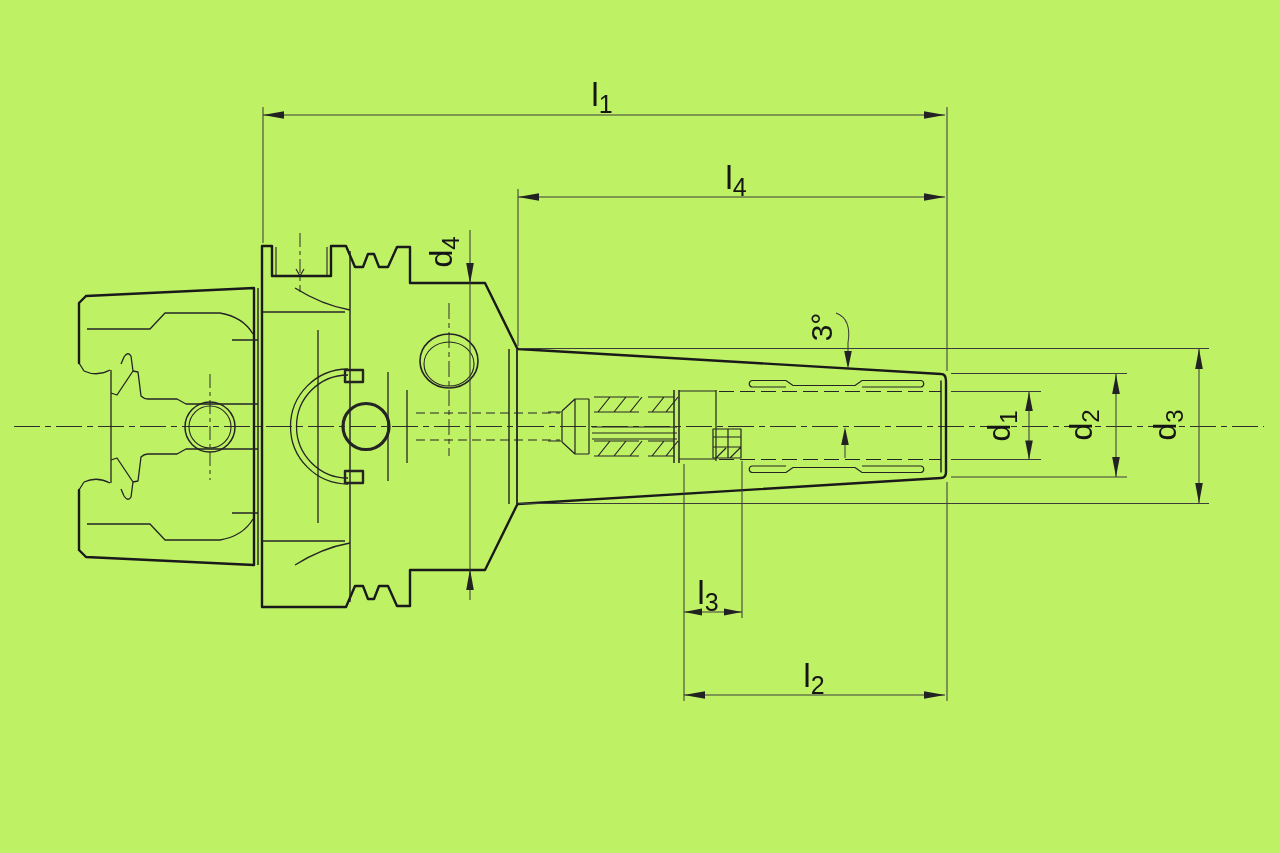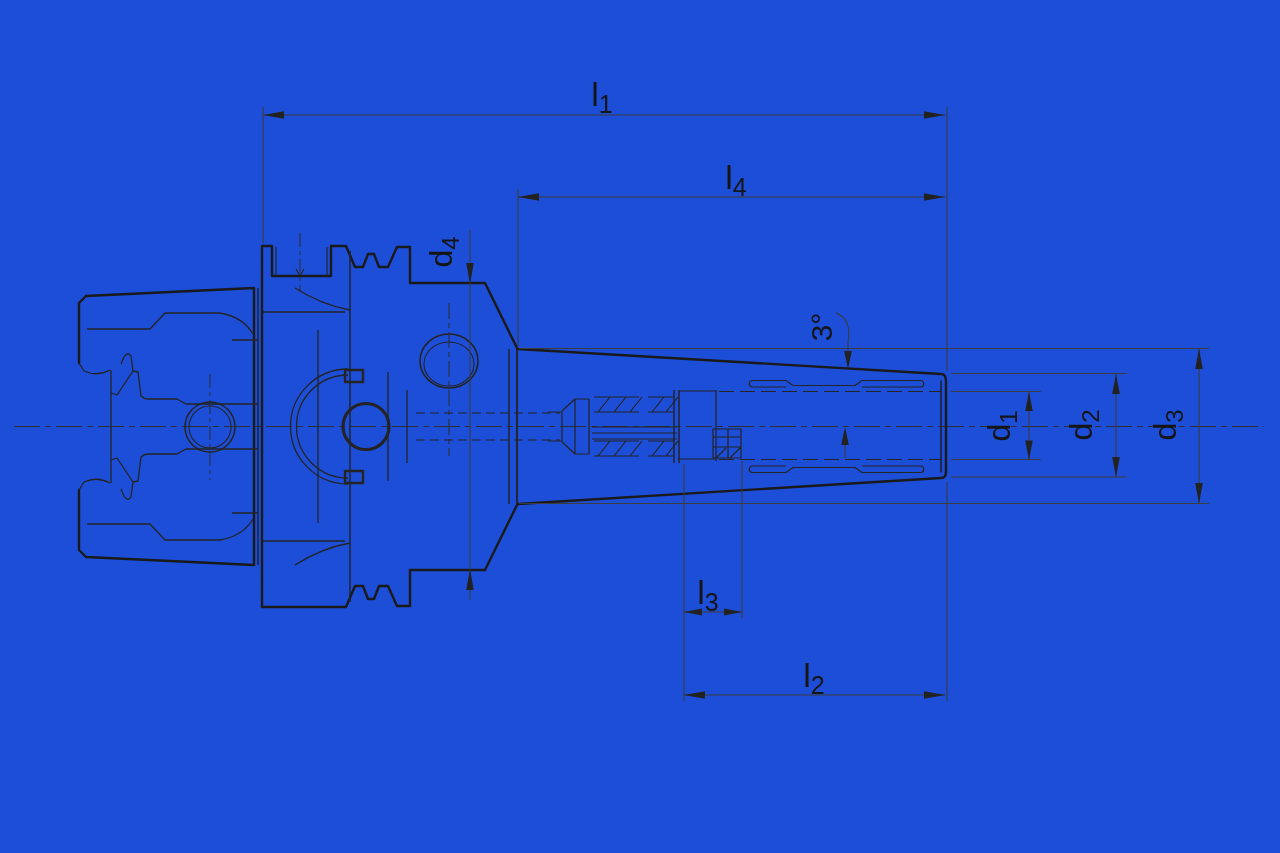--- a/index.html
+++ b/index.html
@@ -1,16 +1,16 @@
 <!DOCTYPE html>
 <html><head>
 <meta charset="utf-8">
 <style>
   html,body{margin:0;padding:0;background:#ffffff;}
-  .stage{width:1280px;height:853px;background:#1d4ed8;position:relative;font-family:"Liberation Sans",sans-serif;}
+  .stage{width:1280px;height:853px;background:#bef264;position:relative;font-family:"Liberation Sans",sans-serif;}
   svg{display:block;}
   text{fill:#151515;}
   .dim-label{font-family:"Liberation Sans",sans-serif;}
 </style>
 </head>
 <body>
 
 <div class="stage">
 <svg width="1280" height="853" viewBox="0 0 1280 853">
 

